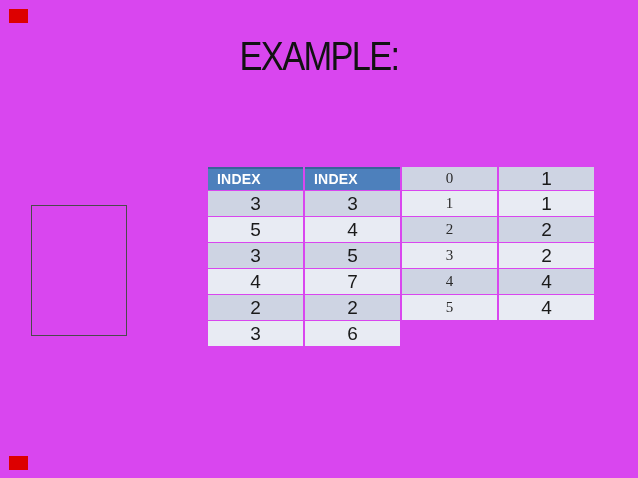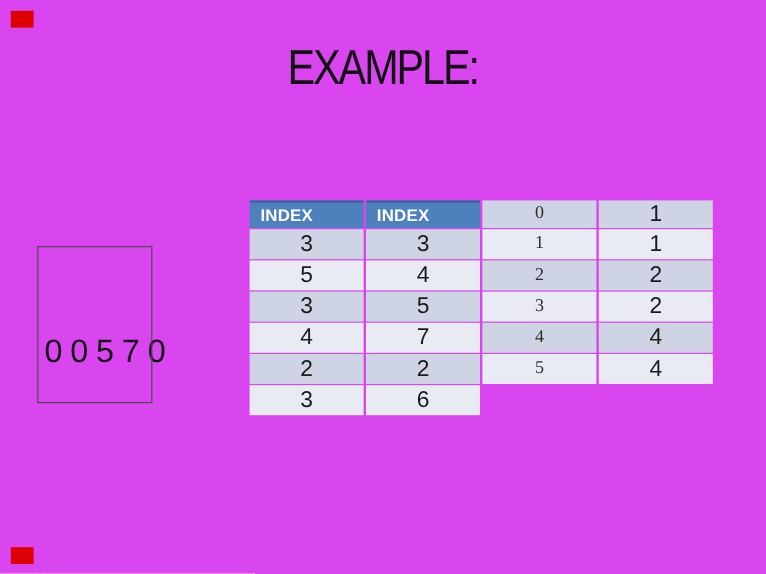--- a/index.html
+++ b/index.html
@@ -104,21 +104,20 @@
 <body>
 
 <div class="slide">
 
   <div class="red-marker top" style="background: rgb(221, 0, 0);"></div>
   <div class="red-marker bottom" style="background: rgb(221, 0, 0);"></div>
 
   <h1 class="title">EXAMPLE:</h1>
 
   <div class="matrix">
-    <div class="matrix-row">0 0 5 7 0</div>
     
     
   </div>
   <div class="matrix-outline"></div>
 
   <div class="triplet-table" id="triplet-table">
       <div class="cell head">INDEX</div>
       <div class="cell head">INDEX</div>
       <div class="cell dark index">0</div>
       <div class="cell dark">1</div>

